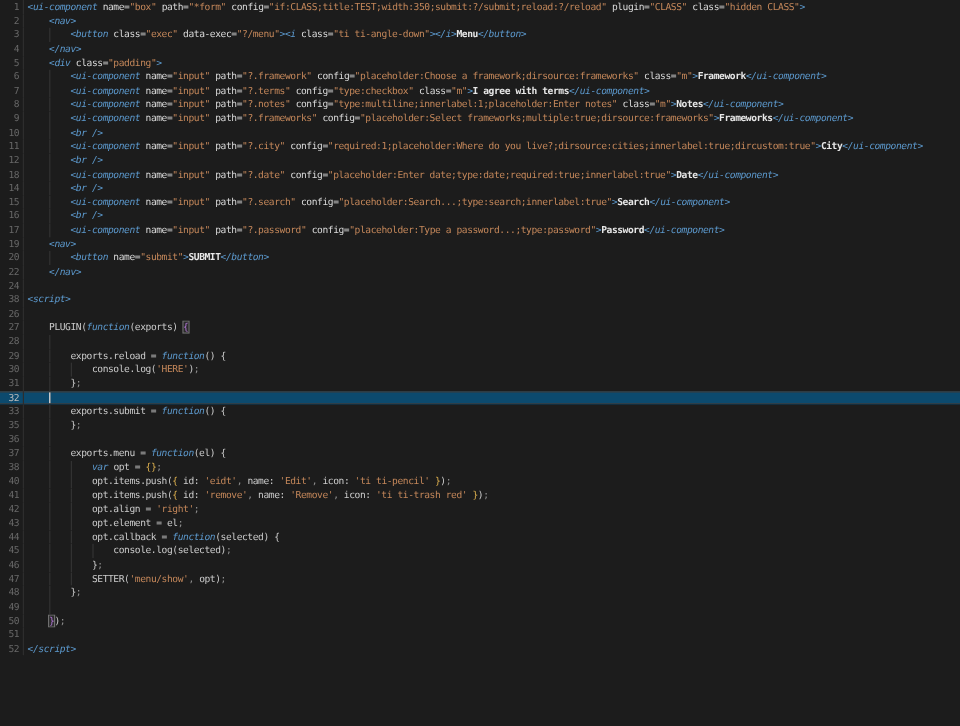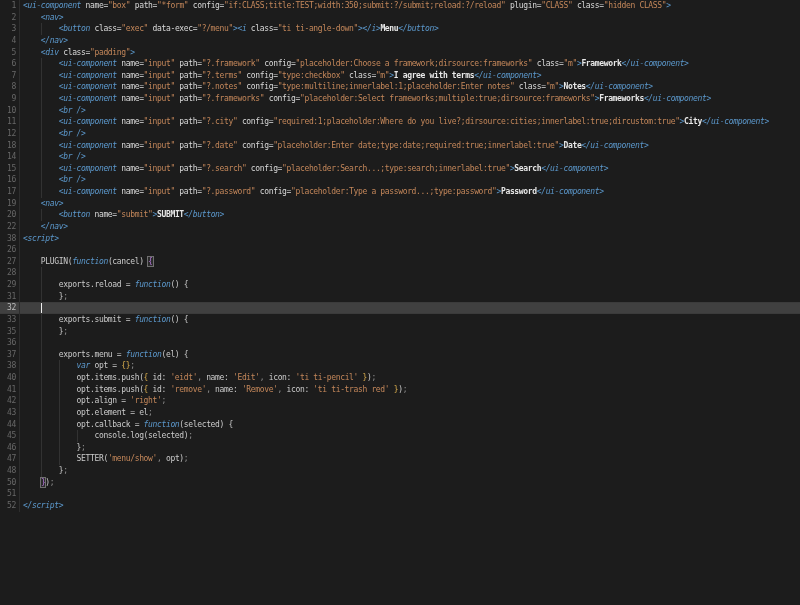--- a/index.html
+++ b/index.html
@@ -8,21 +8,21 @@
     font-family:"DejaVu Sans Mono", monospace;
     font-size:8px; letter-spacing:-0.35px; line-height:11.63px;
     cursor:text;
   }
   .row { position:relative; display:flex; height:11.63px; }
   .gut {
     flex:0 0 16px; width:16px; text-align:right; padding-right:3px;
     color:#686868; border-right:1px solid #2d2d2d; user-select:none;
   }
   .code { position:relative; flex:1; margin:0; padding:0 0 0 3px; white-space:pre; overflow:hidden; }
-  .row.cur { background:#404040; box-shadow:inset 0 1px 0 #3b3b3b, inset 0 -1px 0 #3b3b3b; }
+  .row.cur { background:#0c4a6e; box-shadow:inset 0 1px 0 #3b3b3b, inset 0 -1px 0 #3b3b3b; }
   .row.cur .gut { color:#bdbdbd; }
   .tk-b { color:#5c99cd;font-style:italic; }
   .tk-a { color:#dadada; font-weight:normal; }
   .tk-s { color:#c4875a; }
   .tk-t { color:#e8e8e8; font-weight:bold; }
   .tk-p { color:#cbcbcb; }
   .tk-g { color:#909090; }
   .tk-y { color:#dcaf4e; }
   .tk-mb { color:#b478d8; outline:1px solid #6f6f6f; background:#2a2a2a; }
   .guide { position:absolute; top:0; bottom:0; width:1px; background:#323232; }
@@ -107,38 +107,46 @@
       </div>
       <div class="row">
         <div class="gut">20</div>
         <pre class="code"><i class="guide" style="left: 20.88px;"></i><span class="tk-b">        &lt;button</span><span class="tk-a"> name=</span><span class="tk-s">"submit"</span><span class="tk-b">&gt;</span><span class="tk-t">SUBMIT</span><span class="tk-b">&lt;/button&gt;</span></pre>
       </div>
       <div class="row">
         <div class="gut">22</div>
         <pre class="code"><span class="tk-b">    &lt;/nav&gt;</span></pre>
       </div>
       <div class="row">
+        <div class="gut">24</div>
+        <pre class="code"></pre>
+      </div>
+      <div class="row">
         <div class="gut">38</div>
         <pre class="code"><span class="tk-b">&lt;script&gt;</span></pre>
       </div>
       <div class="row">
         <div class="gut">26</div>
         <pre class="code"></pre>
       </div>
       <div class="row">
         <div class="gut">27</div>
-        <pre class="code"><span class="tk-p">    PLUGIN(</span><span class="tk-b">function</span><span class="tk-p">(cancel) </span><span class="tk-mb">{</span></pre>
+        <pre class="code"><span class="tk-p">    PLUGIN(</span><span class="tk-b">function</span><span class="tk-p">(exports) </span><span class="tk-mb">{</span></pre>
       </div>
       <div class="row">
         <div class="gut">28</div>
         <pre class="code"><i class="guide" style="left: 20.88px;"></i></pre>
       </div>
       <div class="row">
         <div class="gut">29</div>
         <pre class="code"><i class="guide" style="left: 20.88px;"></i><span class="tk-p">        exports.reload = </span><span class="tk-b">function</span><span class="tk-p">() {</span></pre>
+      </div>
+      <div class="row">
+        <div class="gut">30</div>
+        <pre class="code"><i class="guide" style="left: 20.88px;"></i><i class="guide" style="left: 38.76px;"></i><span class="tk-p">            console.log(</span><span class="tk-s">'HERE'</span><span class="tk-p">)</span><span class="tk-g">;</span></pre>
       </div>
       <div class="row">
         <div class="gut">31</div>
         <pre class="code"><i class="guide" style="left: 20.88px;"></i><span class="tk-p">        }</span><span class="tk-g">;</span></pre>
       </div>
       <div class="row cur">
         <div class="gut">32</div>
         <pre class="code"><i class="guide" style="left: 20.88px;"></i><span class="caret" style="left: 20.88px;"></span></pre>
       </div>
       <div class="row">
@@ -189,20 +197,24 @@
         <div class="gut">46</div>
         <pre class="code"><i class="guide" style="left: 20.88px;"></i><i class="guide" style="left: 38.76px;"></i><span class="tk-p">            }</span><span class="tk-g">;</span></pre>
       </div>
       <div class="row">
         <div class="gut">47</div>
         <pre class="code"><i class="guide" style="left: 20.88px;"></i><i class="guide" style="left: 38.76px;"></i><span class="tk-p">            SETTER(</span><span class="tk-s">'menu/show'</span><span class="tk-g">,</span><span class="tk-p"> opt)</span><span class="tk-g">;</span></pre>
       </div>
       <div class="row">
         <div class="gut">48</div>
         <pre class="code"><i class="guide" style="left: 20.88px;"></i><span class="tk-p">        }</span><span class="tk-g">;</span></pre>
+      </div>
+      <div class="row">
+        <div class="gut">49</div>
+        <pre class="code"><i class="guide" style="left: 20.88px;"></i></pre>
       </div>
       <div class="row">
         <div class="gut">50</div>
         <pre class="code"><span class="tk-p">    </span><span class="tk-mb">}</span><span class="tk-p">)</span><span class="tk-g">;</span></pre>
       </div>
       <div class="row">
         <div class="gut">51</div>
         <pre class="code"></pre>
       </div>
       <div class="row">

